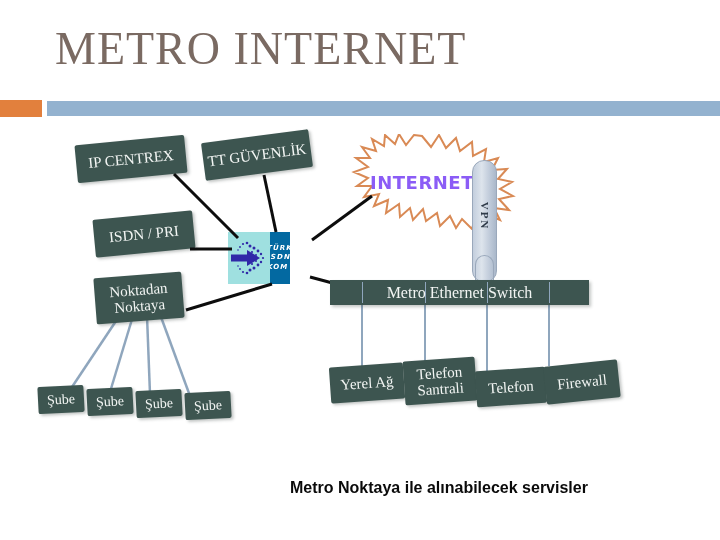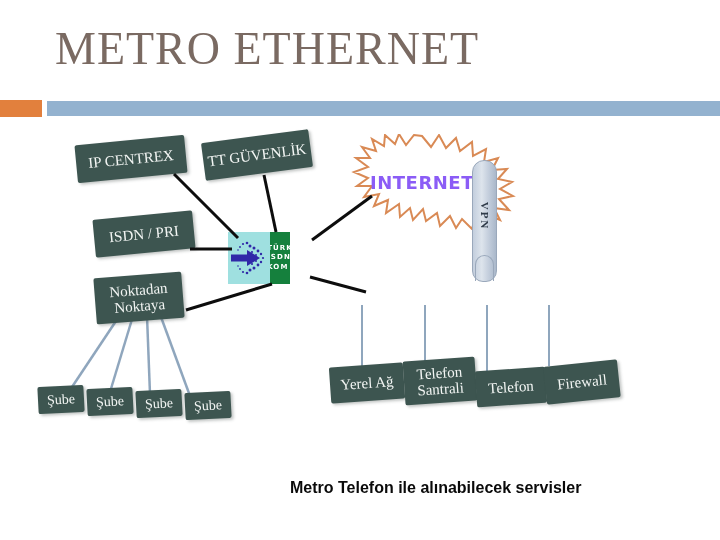--- a/index.html
+++ b/index.html
@@ -91,24 +91,25 @@
   #tt-logo-left {
     width: 42px;
     height: 100%;
     background: #9fe0e0;
     position: relative;
     overflow: hidden;
   }
   #tt-logo-right {
     width: 20px;
     height: 100%;
-    background: #15803d;
+    background: #0369a1;
     display: flex;
     align-items: center;
     justify-content: center;
+    font-style: italic;
   }
   #tt-logo-wordmark {
     font-family: "DejaVu Sans", sans-serif;
     font-weight: 700;
     font-size: 7px;
     color: #ffffff;
     letter-spacing: 1.1px;
     line-height: 1.35;
     text-align: left;
   }
@@ -216,21 +217,21 @@
     font-size: 16px;
     color: #0a0a0a;
     white-space: nowrap;
   }
 </style>
 </head>
 <body>
 
 <div id="slide">
 
-  <div id="slide-title">METRO ETHERNET</div>
+  <div id="slide-title">METRO INTERNET</div>
   <div id="divider-orange"></div>
   <div id="divider-blue"></div>
 
   <div id="diagram">
 
     <svg id="lines-svg" viewBox="0 0 720 350">
 
       <line x1="120" y1="195" x2="70" y2="270" stroke="#8fa6bd" stroke-width="2.5"></line>
       <line x1="133" y1="196" x2="110" y2="272" stroke="#8fa6bd" stroke-width="2.5"></line>
       <line x1="147" y1="196" x2="150" y2="274" stroke="#8fa6bd" stroke-width="2.5"></line>
@@ -330,34 +331,41 @@
 
       <line x1="190" y1="129" x2="232" y2="129" stroke="#0d0d0d" stroke-width="3"></line>
 
       <line x1="186" y1="190" x2="272" y2="164" stroke="#0d0d0d" stroke-width="3"></line>
 
       <line x1="312" y1="120" x2="372" y2="76" stroke="#0d0d0d" stroke-width="3"></line>
 
       <line x1="310" y1="157" x2="366" y2="172" stroke="#0d0d0d" stroke-width="3"></line>
     </svg>
 
+    <div id="switch-bar">
+      <div class="switch-port" style="left:32px;"></div>
+      <div class="switch-port" style="left:95px;"></div>
+      <div class="switch-port" style="left:157px;"></div>
+      <div class="switch-port" style="left:219px;"></div>
+      <div id="switch-bar-label">Metro Ethernet Switch</div>
+    </div>
 
     <div class="gbox" style="left:330px; top:245px; width:74px; height:36px; font-size:15px; transform:rotate(-4deg);">
       <span>Yerel Ağ</span>
     </div>
 
     <div class="gbox" style="left:404px; top:239px; width:72px; height:44px; font-size:15px; transform:rotate(-4deg); padding:0 3px;">
       <span>Telefon Santrali</span>
     </div>
 
     <div class="gbox" style="left:476px; top:249px; width:70px; height:36px; font-size:15px; transform:rotate(-4deg);">
       <span>Telefon</span>
     </div>
 
     <div class="gbox" style="left:545px; top:243px; width:74px; height:38px; font-size:15px; transform:rotate(-6deg);">
       <span>Firewall</span>
     </div>
 
   </div>
 
-  <div id="caption">Metro Telefon ile alınabilecek servisler</div>
+  <div id="caption">Metro Noktaya ile alınabilecek servisler</div>
 
 </div>
 
 </body></html>

